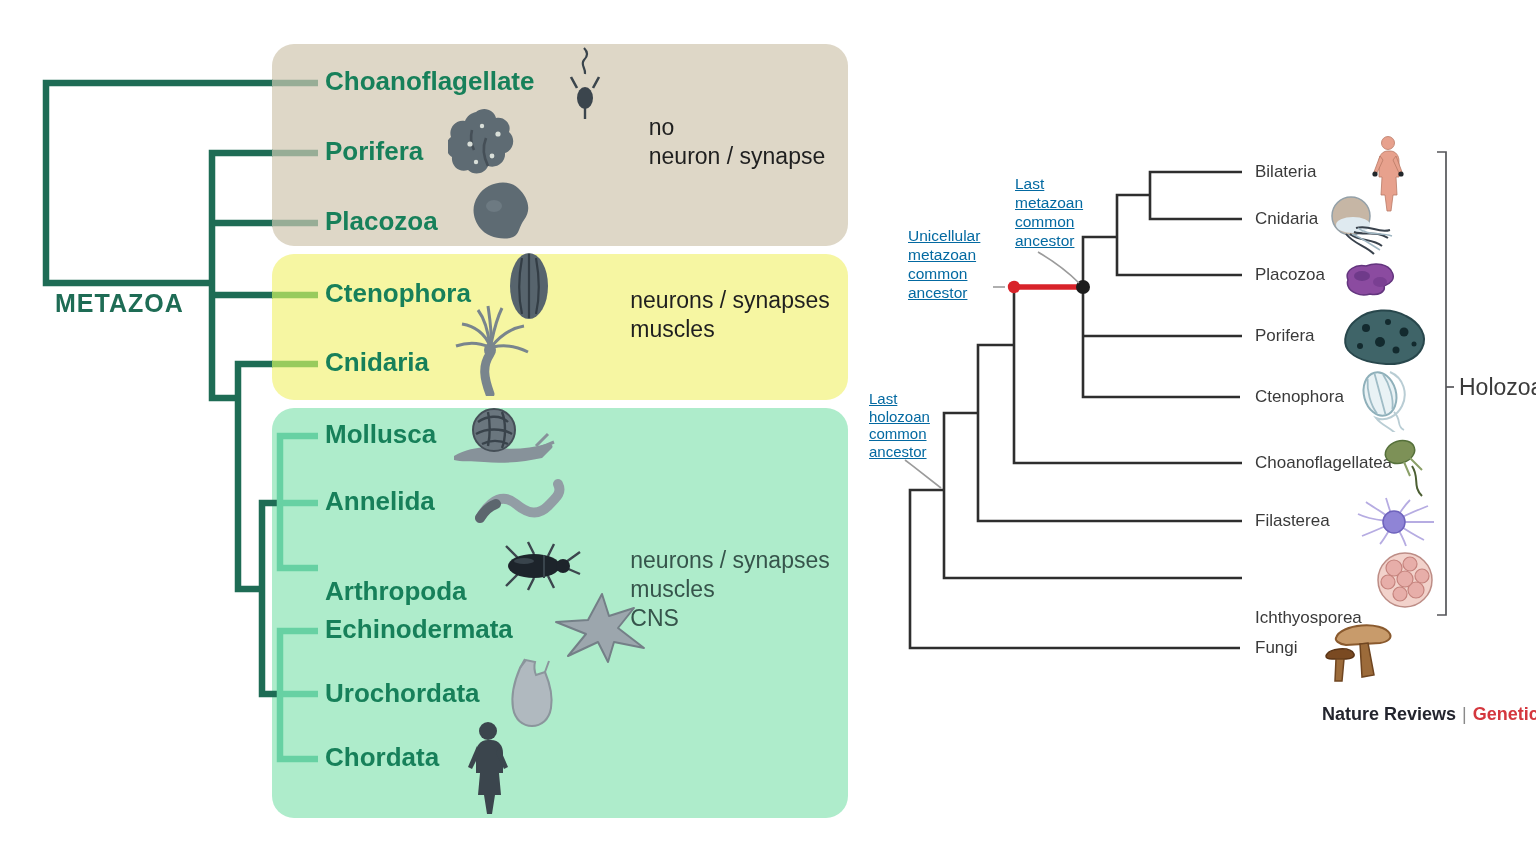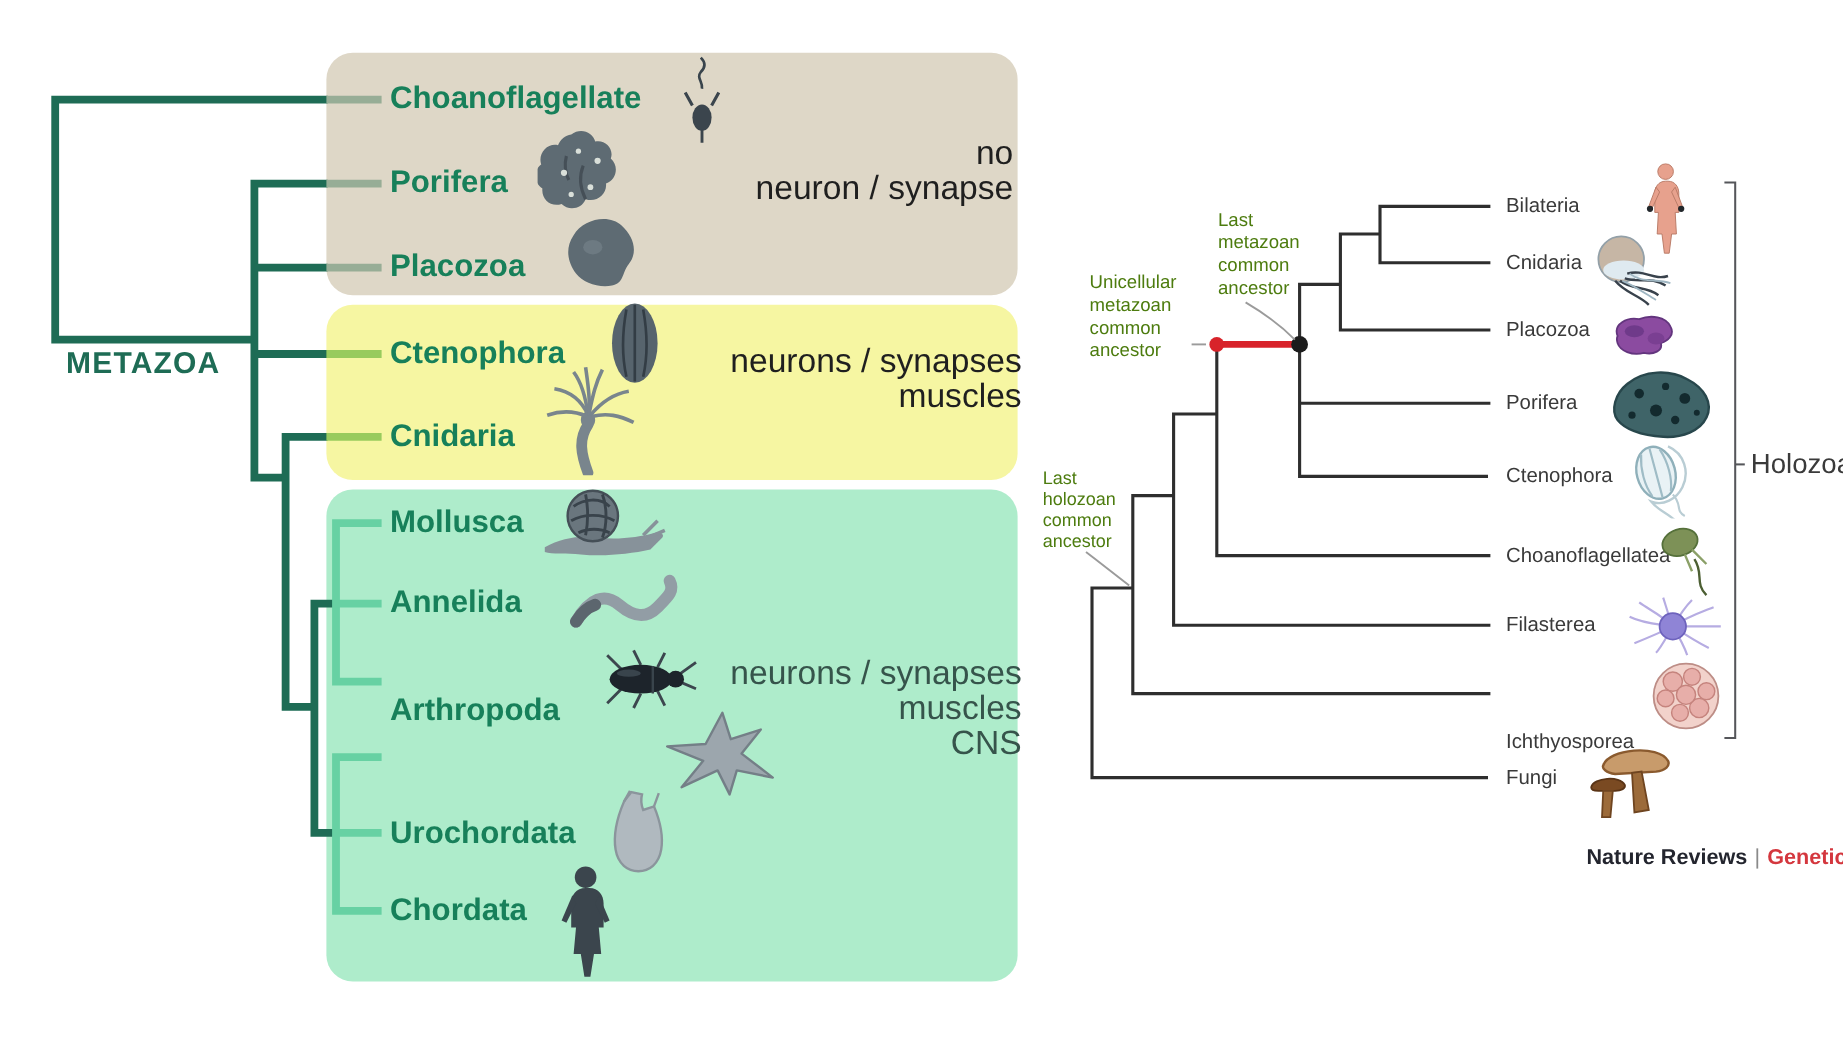--- a/index.html
+++ b/index.html
@@ -8,25 +8,25 @@
   .abs{position:absolute;}
   .layer{position:absolute;left:0;top:0;width:1536px;height:864px;pointer-events:none;}
   .box{position:absolute;border-radius:22px;}
   .box-beige{background:#ded7c7;}
   .box-yellow{background:#f6f6a2;}
   .box-mint{background:#aeeccb;}
   .taxon-l{position:absolute;transform:translateY(-54%);font-size:26px;font-weight:bold;
            color:#17805a;white-space:nowrap;letter-spacing:0px;}
   .root-lbl{position:absolute;transform:translateY(-50%);font-size:25px;font-weight:bold;
            color:#1e6c55;letter-spacing:1px;white-space:nowrap;}
-  .ann{position:absolute;transform:translateX(-50%);text-align:right;font-size:28px;
+  .ann{position:absolute;transform:translateX(-50%);text-align:left;font-size:23px;
        line-height:29px;color:#1f1f1f;white-space:nowrap;}
   .ann-mint{color:#36544b;}
   .taxon-r{position:absolute;transform:translateY(-50%);font-size:17px;color:#3a3a3a;white-space:nowrap;}
-  .anc{position:absolute;font-size:15.5px;line-height:19px;color:#4d7c0f;white-space:nowrap;}
+  .anc{position:absolute;font-size:15.5px;line-height:19px;color:#0369a1;white-space:nowrap;text-decoration:underline;}
   .anc-sm{font-size:15px;line-height:17.5px;}
   .bracket-lbl{position:absolute;transform:translateY(-50%);font-size:23px;color:#3a3a3a;}
   .footer{position:absolute;font-size:18px;font-weight:bold;white-space:nowrap;}
   .footer .jr{color:#23252e;}
   .footer .sep{color:#8a8a8a;font-weight:normal;padding:0 6px;}
   .footer .gn{color:#d4373e;}
   .icon{position:absolute;}
   .icon svg{display:block;width:100%;height:100%;}
 </style>
 </head>
@@ -97,20 +97,21 @@
   <div class="root-lbl" style="left:55px;top:303px;">METAZOA</div>
 
   <div class="taxon-l" style="left:325px;top:83px;">Choanoflagellate</div>
   <div class="taxon-l" style="left:325px;top:153px;">Porifera</div>
   <div class="taxon-l" style="left:325px;top:223px;">Placozoa</div>
   <div class="taxon-l" style="left:325px;top:295px;">Ctenophora</div>
   <div class="taxon-l" style="left:325px;top:364px;">Cnidaria</div>
   <div class="taxon-l" style="left:325px;top:436px;">Mollusca</div>
   <div class="taxon-l" style="left:325px;top:503px;">Annelida</div>
   <div class="taxon-l" style="left:325px;top:569px;margin-top:24px;">Arthropoda</div>
+  <div class="taxon-l" style="left:325px;top:631px;">Echinodermata</div>
   <div class="taxon-l" style="left:325px;top:695px;">Urochordata</div>
   <div class="taxon-l" style="left:325px;top:759px;">Chordata</div>
 
   <div class="ann" style="left:737px;top:113px;">
     <div>no</div>
     <div>neuron / synapse</div>
   </div>
   <div class="ann" style="left:730px;top:286px;">
     <div>neurons / synapses</div>
     <div>muscles</div>

